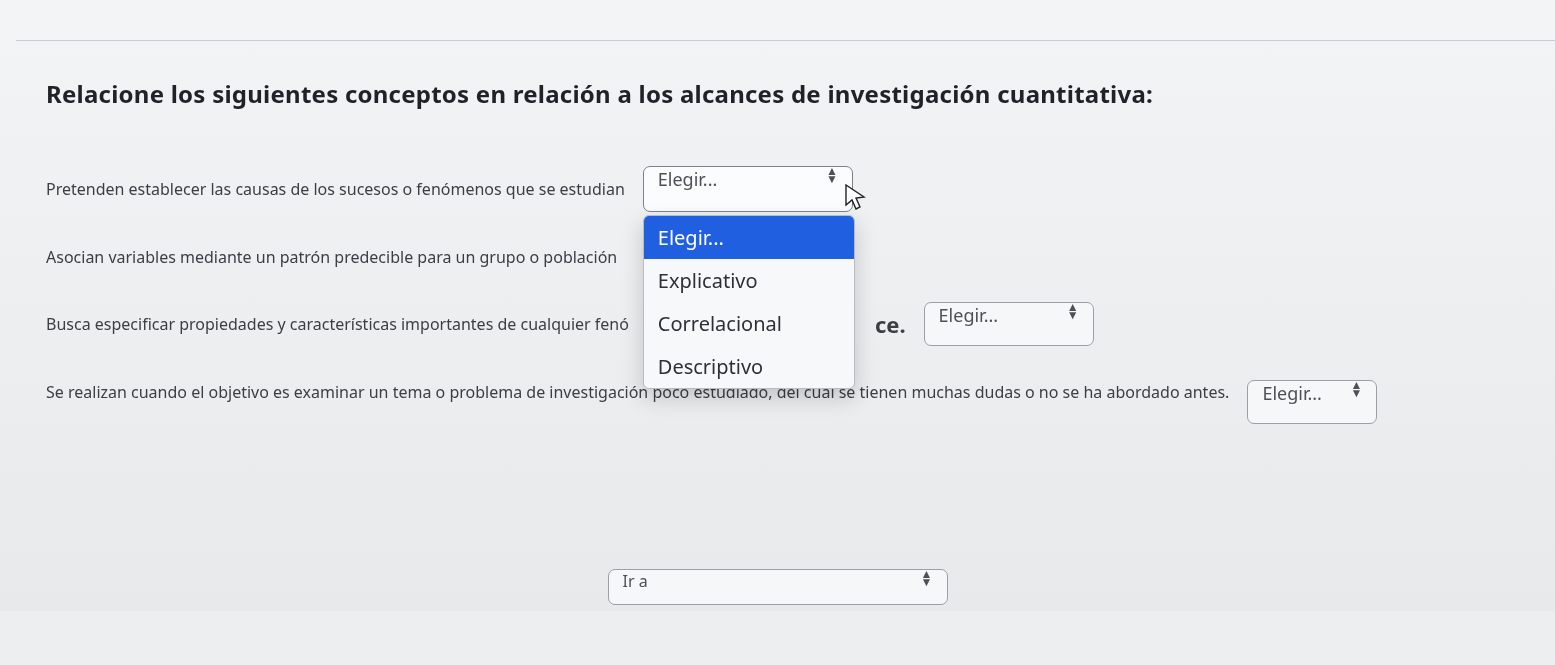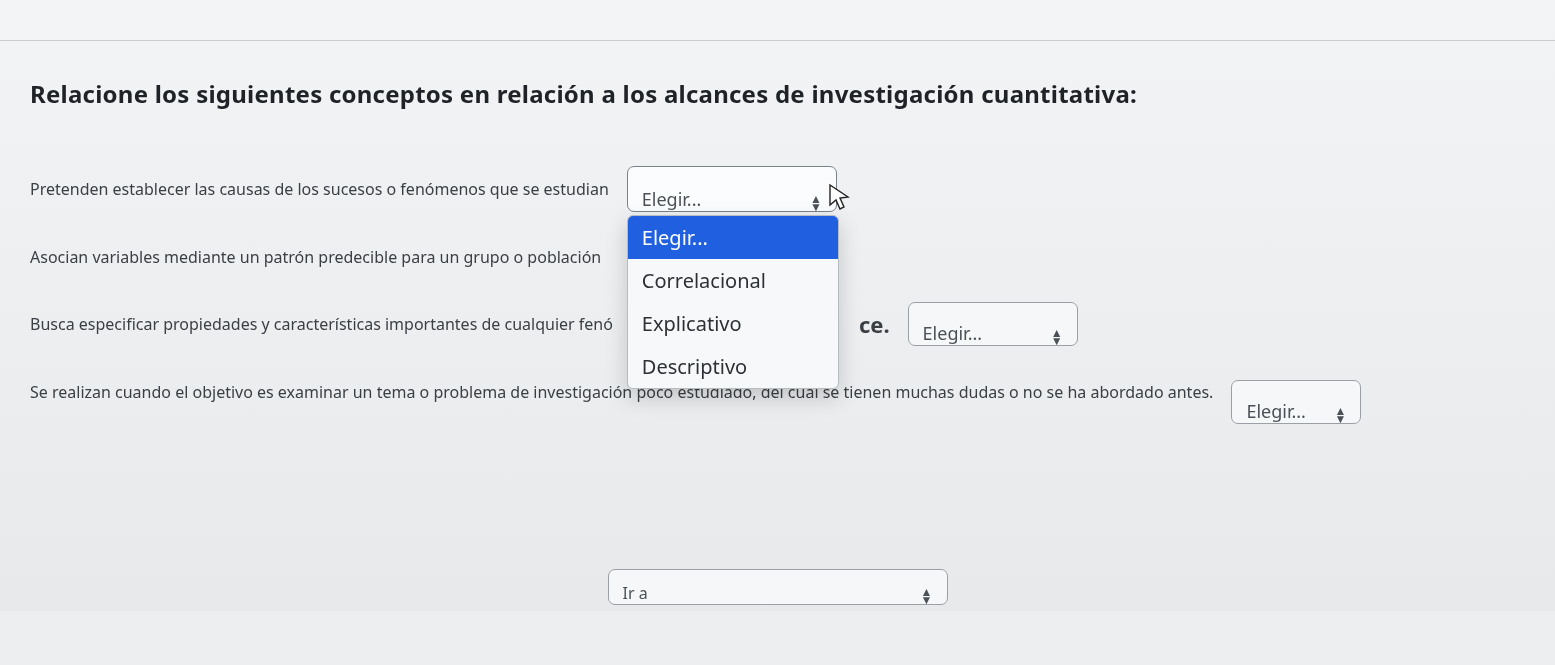--- a/index.html
+++ b/index.html
@@ -1,26 +1,26 @@
 <!DOCTYPE html>
 <html><head>
 <meta charset="utf-8">
 <style>
   html,body{margin:0;padding:0;width:1555px;height:665px;
     font-family:system-ui,-apple-system,"Segoe UI",Roboto,Helvetica,Arial,sans-serif;
     background:#eceef0;color:#2b2f33;}
-  .page{box-sizing:border-box;width:1555px;height:611px;padding:40px 30px 0 30px;
+  .page{box-sizing:border-box;width:1555px;height:611px;padding:40px 30px 0 46px;
     background:linear-gradient(180deg,#f3f4f6 0%,#e7e9eb 100%);}
   .top-rule{height:1px;background:#c9ccd0;margin:0 -30px 36px -30px;}
   .q-title{font-size:24px;font-weight:700;color:#1f2327;letter-spacing:.01em;
     margin:0 0 56px 0;}
   .rows{}
   .row{display:flex;align-items:center;gap:18px;margin:0 0 34px 0;}
   .row .prompt{font-size:16px;color:#3a3f44;font-weight:400;}
-  .select{position:relative;display:flex;align-items:flex-end;justify-content:space-between;
+  .select{position:relative;display:flex;align-items:flex-start;justify-content:space-between;
     box-sizing:border-box;height:46px;min-width:200px;padding:0 14px;
     background:#f6f7f9;border:1px solid #9aa0a6;border-radius:7px;color:#4b5157;
     font-size:18px;cursor:pointer;user-select:none;}
   .select.open{background:#fbfcfe;border-color:#7a828b;}
   .select .arrows{font-size:12px;line-height:8px;color:#4b5157;display:flex;
     flex-direction:column;align-items:center;margin-left:14px;}
   .dropdown{position:absolute;left:-1px;top:48px;z-index:10;width:210px;
     background:#f6f8fa;border:1px solid #b7bcc2;border-radius:6px;
     box-shadow:0 8px 22px rgba(0,0,0,.18);overflow:hidden;}
   .dropdown .opt{padding:8px 14px;font-size:20px;color:#2d3135;cursor:pointer;}
@@ -51,22 +51,22 @@
       <div class="prompt">Pretenden establecer las causas de los sucesos o fenómenos que se estudian</div>
       <div class="select open" style="min-width:210px">
         <span>Elegir...</span>
         <span class="arrows">
           <span>▲</span>
             <span>▼</span>
         </span>
 
         <div class="dropdown">
           <div class="opt sel">Elegir...</div>
+          <div class="opt">Explicativo</div>
           <div class="opt">Correlacional</div>
-          <div class="opt">Explicativo</div>
           <div class="opt">Descriptivo</div>
         </div>
 
         <svg class="cursor" width="22" height="28" viewBox="0 0 22 28" style="left:200px;top:16px">
           <path d="M2 2 L2 22 L8 17 L12 26 L16 24 L12 15 L20 14 Z" fill="#fff" stroke="#222" stroke-width="1.4"></path>
         </svg>
       </div>
     </div>
 
     <div class="row">

